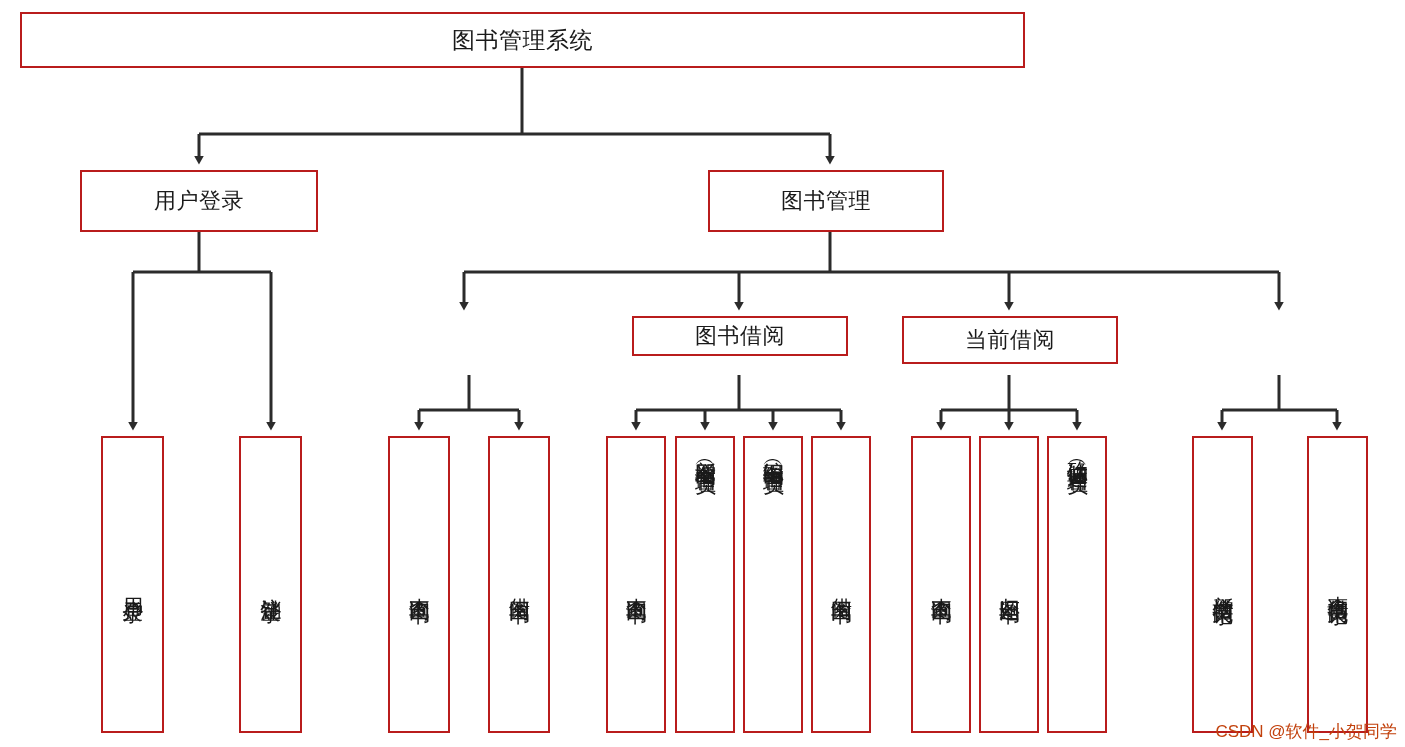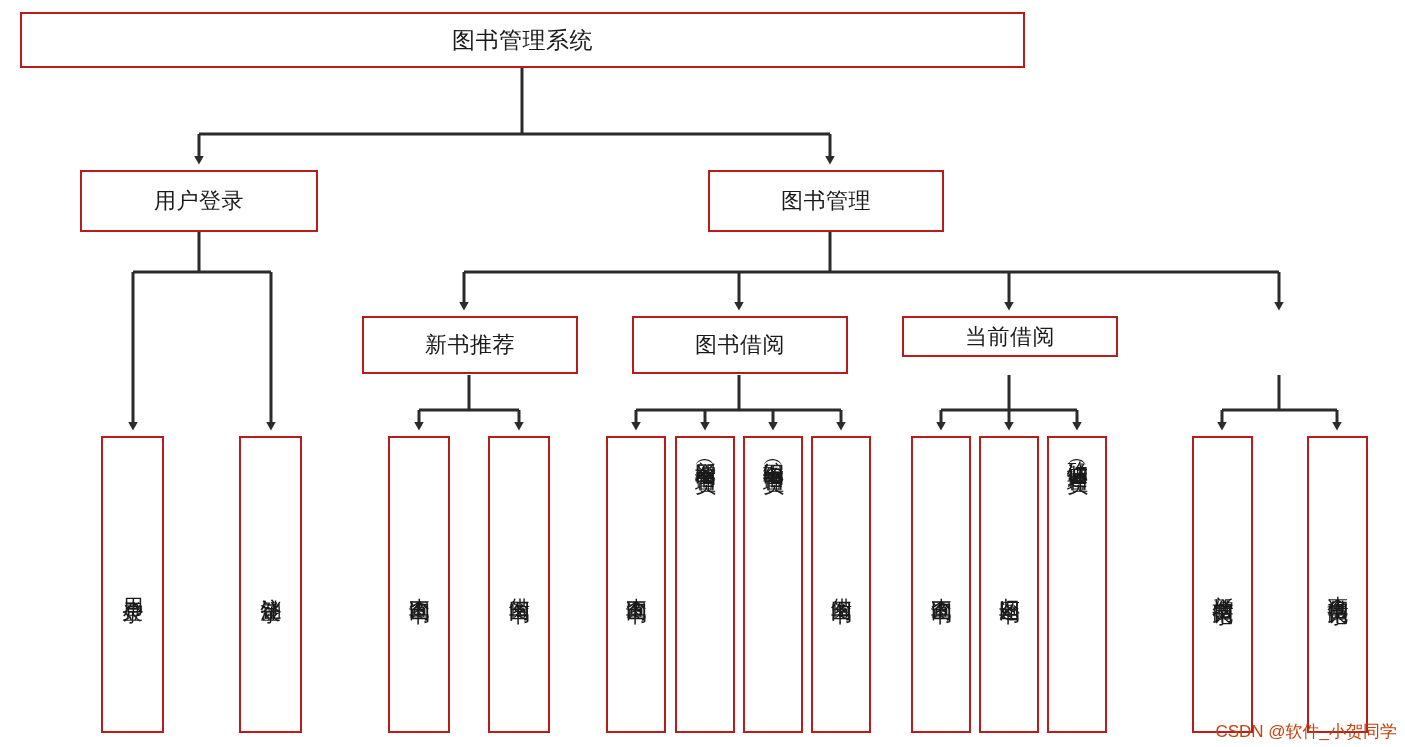--- a/index.html
+++ b/index.html
@@ -137,29 +137,26 @@
   </div>
 
   <div class="node horiz" style="left:80px; top:170px; width:238px; height:62px;">
     <span class="node-label">用户登录</span>
   </div>
 
   <div class="node horiz" style="left:708px; top:170px; width:236px; height:62px;">
     <span class="node-label">图书管理</span>
   </div>
 
-  <div class="node horiz" style="left:362px; top:316px; width:216px; height:58px;">
-    <span class="node-label">新书推荐</span>
-  </div>
-
-  <div class="node horiz" style="left:632px; top:316px; width:216px; height:58px;">
+
+  <div class="node horiz" style="left:632px; top:316px; width:216px; height:40px;">
     <span class="node-label">图书借阅</span>
   </div>
 
-  <div class="node horiz" style="left:902px; top:316px; width:216px; height:41px;">
+  <div class="node horiz" style="left:902px; top:316px; width:216px; height:48px;">
     <span class="node-label">当前借阅</span>
   </div>
 
 
   <div class="node vert" style="left:101px; top:436px; width:63px; height:297px;">
     <span class="node-label">用户登录</span>
   </div>
   <div class="node vert" style="left:239px; top:436px; width:63px; height:297px;">
     <span class="node-label">注销登录</span>
   </div>

